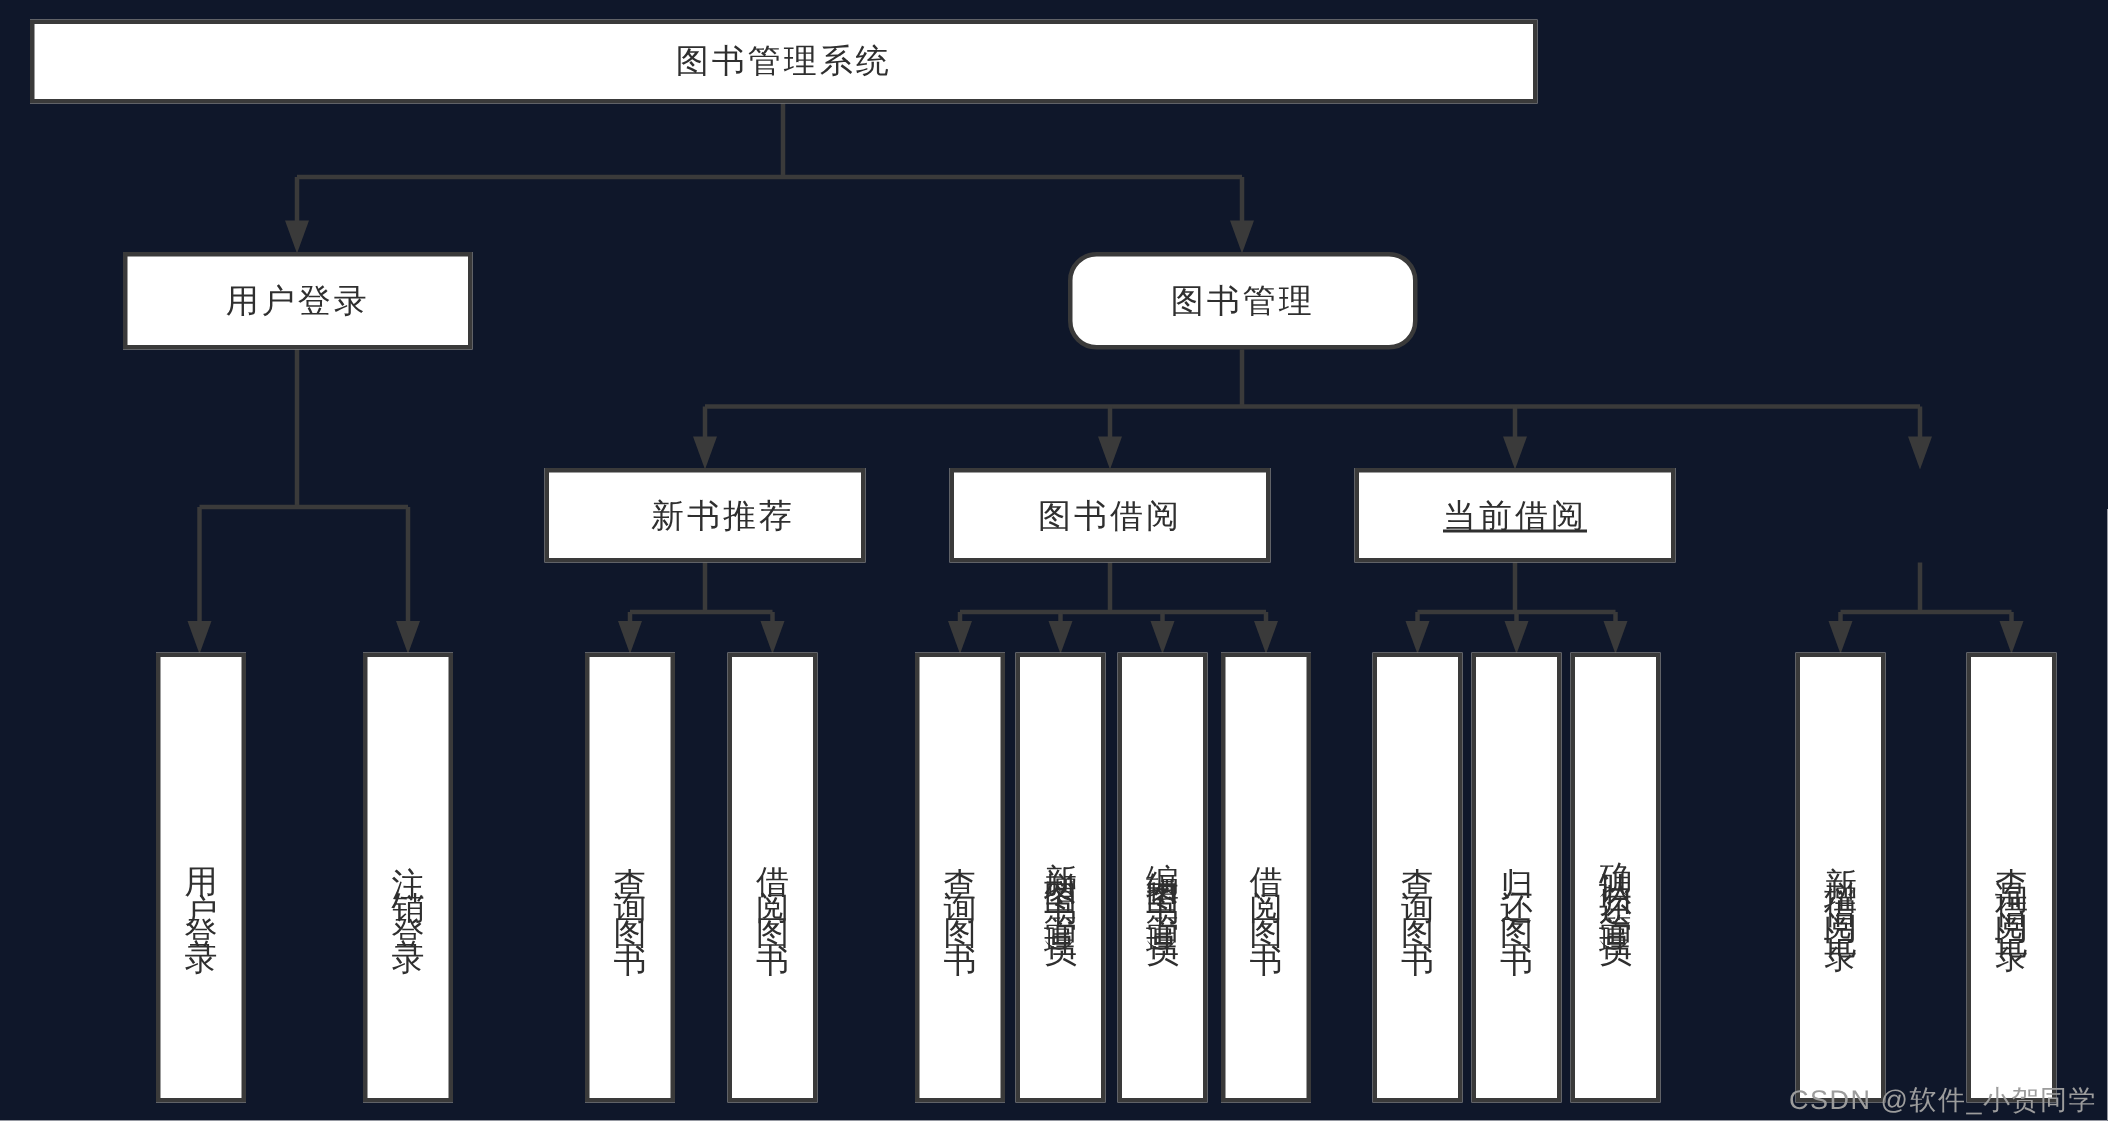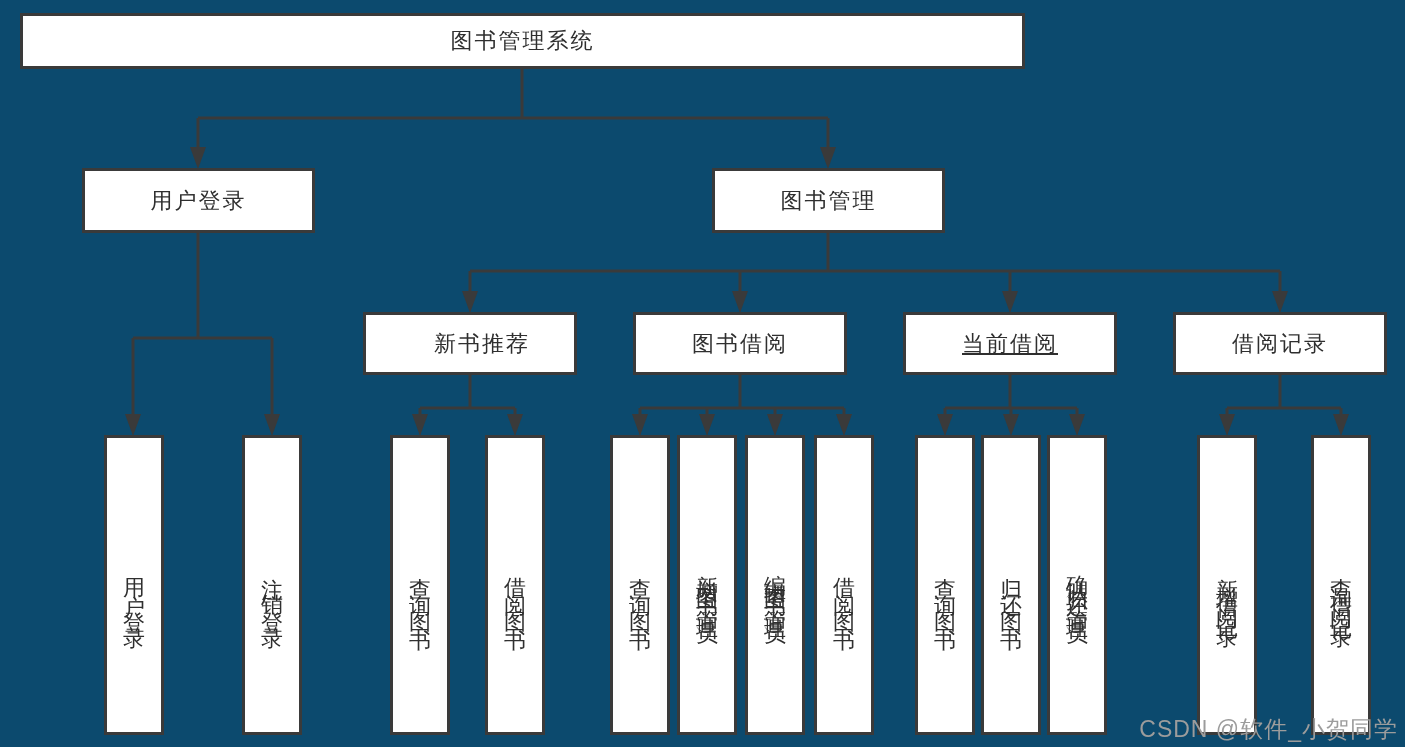--- a/index.html
+++ b/index.html
@@ -5,21 +5,21 @@
   html, body {
     margin: 0;
     padding: 0;
     background: #ffffff;
     font-family: "Liberation Sans", "DejaVu Sans", sans-serif;
   }
   #stage {
     position: relative;
     width: 1405px;
     height: 747px;
-    background: #0c4a6e;
+    background: #0f172a;
     overflow: hidden;
   }
   #connectors {
     position: absolute;
     left: 0;
     top: 0;
     width: 1405px;
     height: 747px;
   }
   .box {
@@ -31,21 +31,21 @@
     align-items: center;
     justify-content: center;
     color: #2f2f2f;
   }
   .hbox {
     font-size: 22px;
     letter-spacing: 2px;
   }
   .root-box    { left: 20px;   top: 13px;  width: 1005px; height: 56px; }
   .l2-login    { left: 82px;   top: 168px; width: 233px;  height: 65px; }
-  .l2-mgmt     { left: 712px;  top: 168px; width: 233px;  height: 65px; }
+  .l2-mgmt     { left: 712px;  top: 168px; width: 233px;  height: 65px; border-radius: 19px; }
   .l3-box      { top: 312px; width: 214px; height: 63px; }
   .l3-newbooks { left: 363px; padding-left: 24px; }
   .l3-borrow   { left: 633px; justify-content: center; }
   .l3-current  { left: 903px; text-decoration: underline; }
   .l3-records  { left: 1173px; }
   .vbox {
     top: 435px;
     width: 60px;
     height: 300px;
   }
@@ -71,21 +71,21 @@
   .leaf-8  { left: 814px; }
   .leaf-9  { left: 915px; }
   .leaf-10 { left: 981px; }
   .leaf-11 { left: 1047px; }
   .leaf-12 { left: 1197px; }
   .leaf-13 { left: 1311px; }
   .watermark {
     position: absolute;
     right: 7px;
     bottom: 2px;
-    font-size: 23px;
+    font-size: 18px;
     color: #9c9c9c;
     letter-spacing: 1px;
     z-index: 5;
     white-space: nowrap;
   }
 </style>
 </head>
 <body>
 
 <div id="stage">
@@ -173,23 +173,20 @@
 
   <div class="box hbox l3-box l3-newbooks">
     <span>新书推荐</span>
   </div>
   <div class="box hbox l3-box l3-borrow">
     <span>图书借阅</span>
   </div>
   <div class="box hbox l3-box l3-current">
     <span>当前借阅</span>
   </div>
-  <div class="box hbox l3-box l3-records">
-    <span>借阅记录</span>
-  </div>
 
   <div class="box vbox leaf-1">
     <span class="vtext">用户登录</span>
   </div>
   <div class="box vbox leaf-2">
     <span class="vtext">注销登录</span>
   </div>
   <div class="box vbox leaf-3">
     <span class="vtext">查询图书</span>
   </div>

